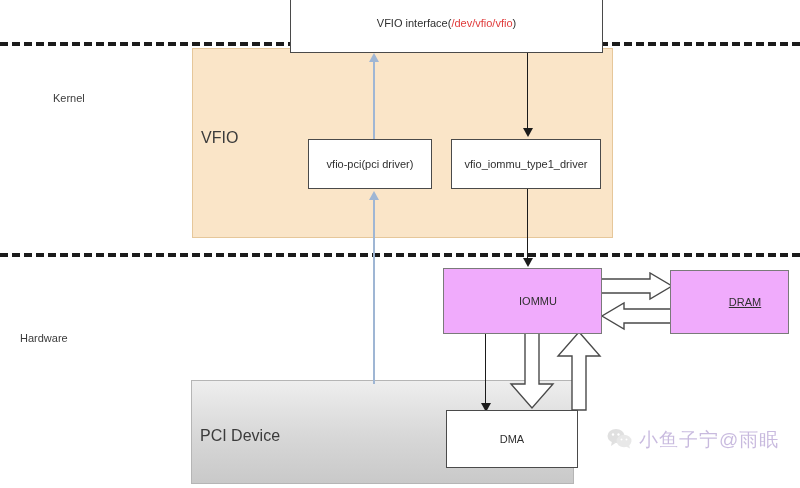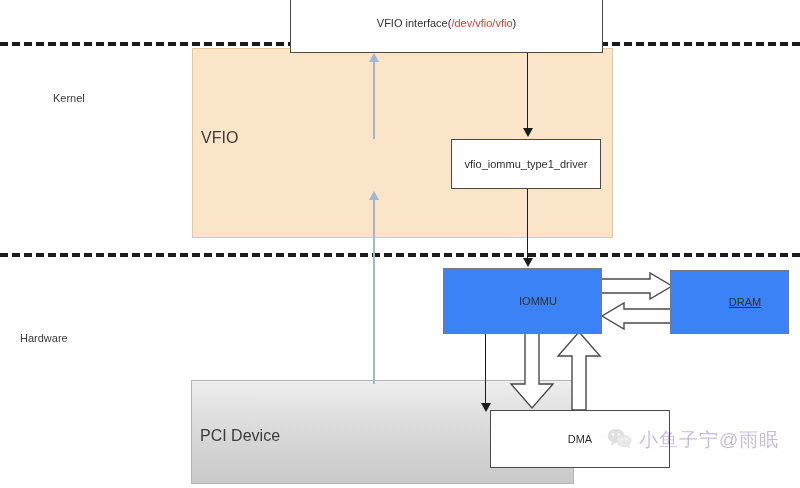--- a/index.html
+++ b/index.html
@@ -77,32 +77,32 @@
     border: 1px solid #4a4a4a;
     background: #ffffff;
     display: flex;
     align-items: center;
     justify-content: center;
     font-size: 11px;
     color: #2f2f2f;
     text-align: center;
   }
   .box.gray {
-    background: #3b82f6;
+    background: #f0abfc;
     border-color: #7a7a7a;
     padding-left: 31px;
   }
   .box .path-red { color: #e03b3b; }
 
   #box-vfio-interface { left: 290px; top: -8px;  width: 313px; height: 61px; }
   #box-vfio-pci       { left: 308px; top: 139px; width: 124px; height: 50px; }
   #box-vfio-iommu     { left: 451px; top: 139px; width: 150px; height: 50px; }
   #box-iommu          { left: 443px; top: 268px; width: 159px; height: 66px; }
   #box-dram           { left: 670px; top: 270px; width: 119px; height: 64px; text-decoration: underline; }
-  #box-dma            { left: 446px; top: 410px; width: 180px; height: 58px; margin-left: 44px; }
+  #box-dma            { left: 446px; top: 410px; width: 132px; height: 58px; }
 
   
   .vline {
     position: absolute;
     width: 0;
     border-left: 1.6px solid #1b1b1b;
   }
   .vline.blue { border-left-color: #9fb6d4; border-left-width: 2px; }
 
   .arrowhead-down {
@@ -198,20 +198,23 @@
       <polygon points="74,9 24,9 24,3 2,16 24,29 24,23 74,23" fill="#ffffff" stroke="#4a4a4a" stroke-width="1.4"></polygon>
     </svg>
   </div>
 
   <div class="box" id="box-vfio-interface">
     <span>
       <span>VFIO  interface(</span><span class="path-red">/dev/vfio/vfio</span><span>)</span>
     </span>
   </div>
 
+  <div class="box" id="box-vfio-pci">
+    <span>vfio-pci(pci driver)</span>
+  </div>
 
   <div class="box" id="box-vfio-iommu">
     <span>vfio_iommu_type1_driver</span>
   </div>
 
   <div class="box gray" id="box-iommu">
     <span>IOMMU</span>
   </div>
 
   <div class="box gray" id="box-dram">

